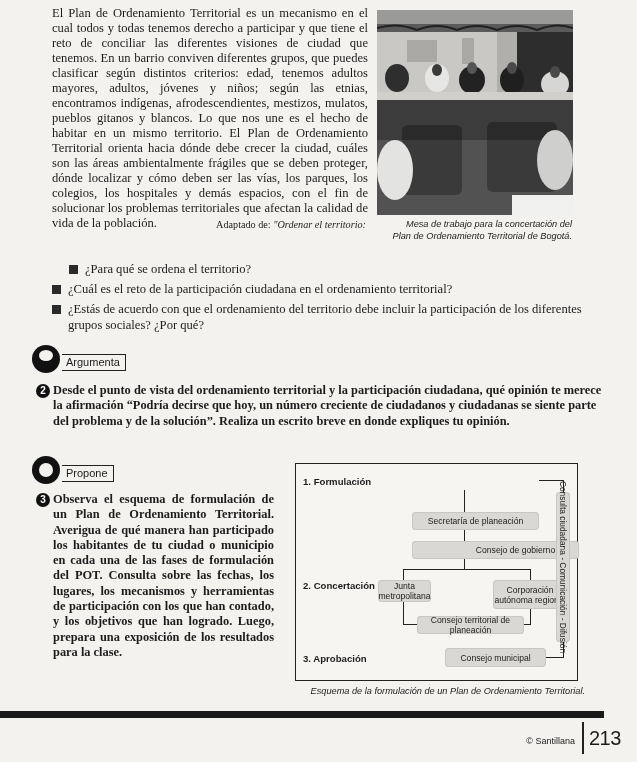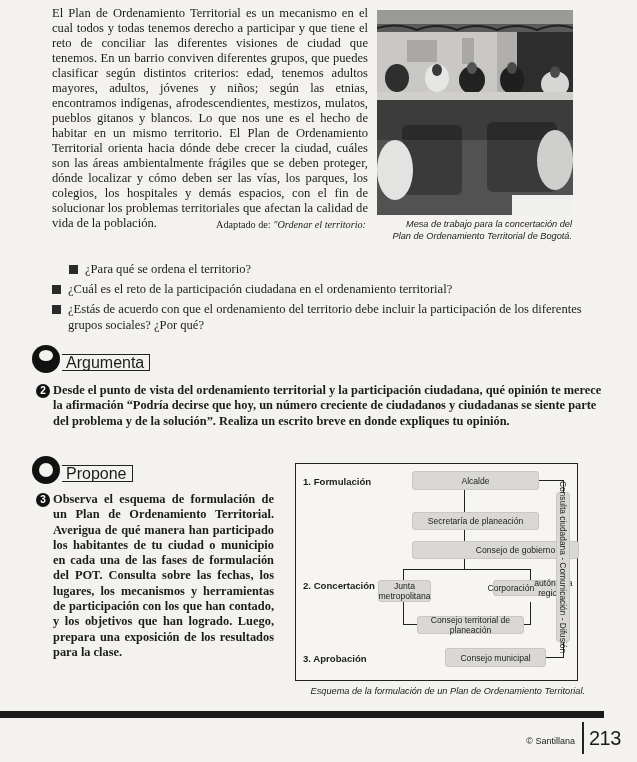--- a/index.html
+++ b/index.html
@@ -48,21 +48,21 @@
     position: absolute; left: 0; top: 0; width: 28px; height: 28px; border-radius: 50%;
     background: #111;
   }
   .sec-icon .inner {
     position: absolute; left: 7px; top: 7px; width: 14px; height: 14px; border-radius: 50%;
     background: #f3f2ef;
   }
   .sec-label {
     position: absolute; left: 30px; top: 9px; height: 15px;
     border: 1px solid #222; border-left: none;
-    padding: 0 5px 0 4px; font-size: 16px; line-height: 15px;
+    padding: 0 5px 0 4px; font-size: 11px; line-height: 15px;
   }
 
   .num-badge {
     position: absolute; left: 0; top: 1px; width: 14px; height: 14px; border-radius: 50%;
     background: #111; color: #fff; font-size: 10px; line-height: 14px; text-align: center;
     font-family: "Liberation Sans", "DejaVu Sans", sans-serif; font-weight: bold;
   }
   #item2 {
     left: 36px; top: 383px; width: 566px; font-weight: bold;
     font-size: 12.4px; line-height: 15.3px;
@@ -210,28 +210,27 @@
   <div class="line" style="left:234px; top:105px; width:1px; height:11px;"></div>
   <div class="line" style="left:107px; top:138px; width:1px; height:22px;"></div>
   <div class="line" style="left:107px; top:160px; width:14px; height:1px;"></div>
   <div class="line" style="left:234px; top:138px; width:1px; height:22px;"></div>
   <div class="line" style="left:228px; top:160px; width:7px; height:1px;"></div>
   <div class="line" style="left:243px; top:16px; width:24px; height:1px;"></div>
   <div class="line" style="left:267px; top:16px; width:1px; height:12px;"></div>
   <div class="line" style="left:267px; top:178px; width:1px; height:15px;"></div>
   <div class="line" style="left:222px; top:193px; width:46px; height:1px;"></div>
 
-  <div class="node" style="left:116px; top:7px; width:127px; height:19px;">Alcalde</div>
   <div class="node" style="left:116px; top:48px; width:127px; height:18px;">Secretaría de planeación</div>
   <div class="node" style="left:116px; top:77px; width:127px; height:18px;padding-left:40px;">Consejo de gobierno</div>
   <div class="node" style="left:82px; top:116px; width:53px; height:22px; flex-direction:column;justify-content:center;">
     <span>Junta</span>
     <span>metropolitana</span>
   </div>
-  <div class="node" style="left:197px; top:116px; width:74px; height:16px; flex-direction:row;">
+  <div class="node" style="left:197px; top:116px; width:74px; height:29px; flex-direction:column;">
     <span>Corporación</span>
     <span>autónoma regional</span>
   </div>
   <div class="node" style="left:121px; top:152px; width:107px; height:18px;">Consejo territorial de planeación</div>
   <div class="node" style="left:121px; top:184px; width:101px; height:19px;margin-left:28px;">Consejo municipal</div>
 
   <div id="vertical-label">
     <span>Consulta ciudadana - Comunicación - Difusión</span>
   </div>
 </div>

